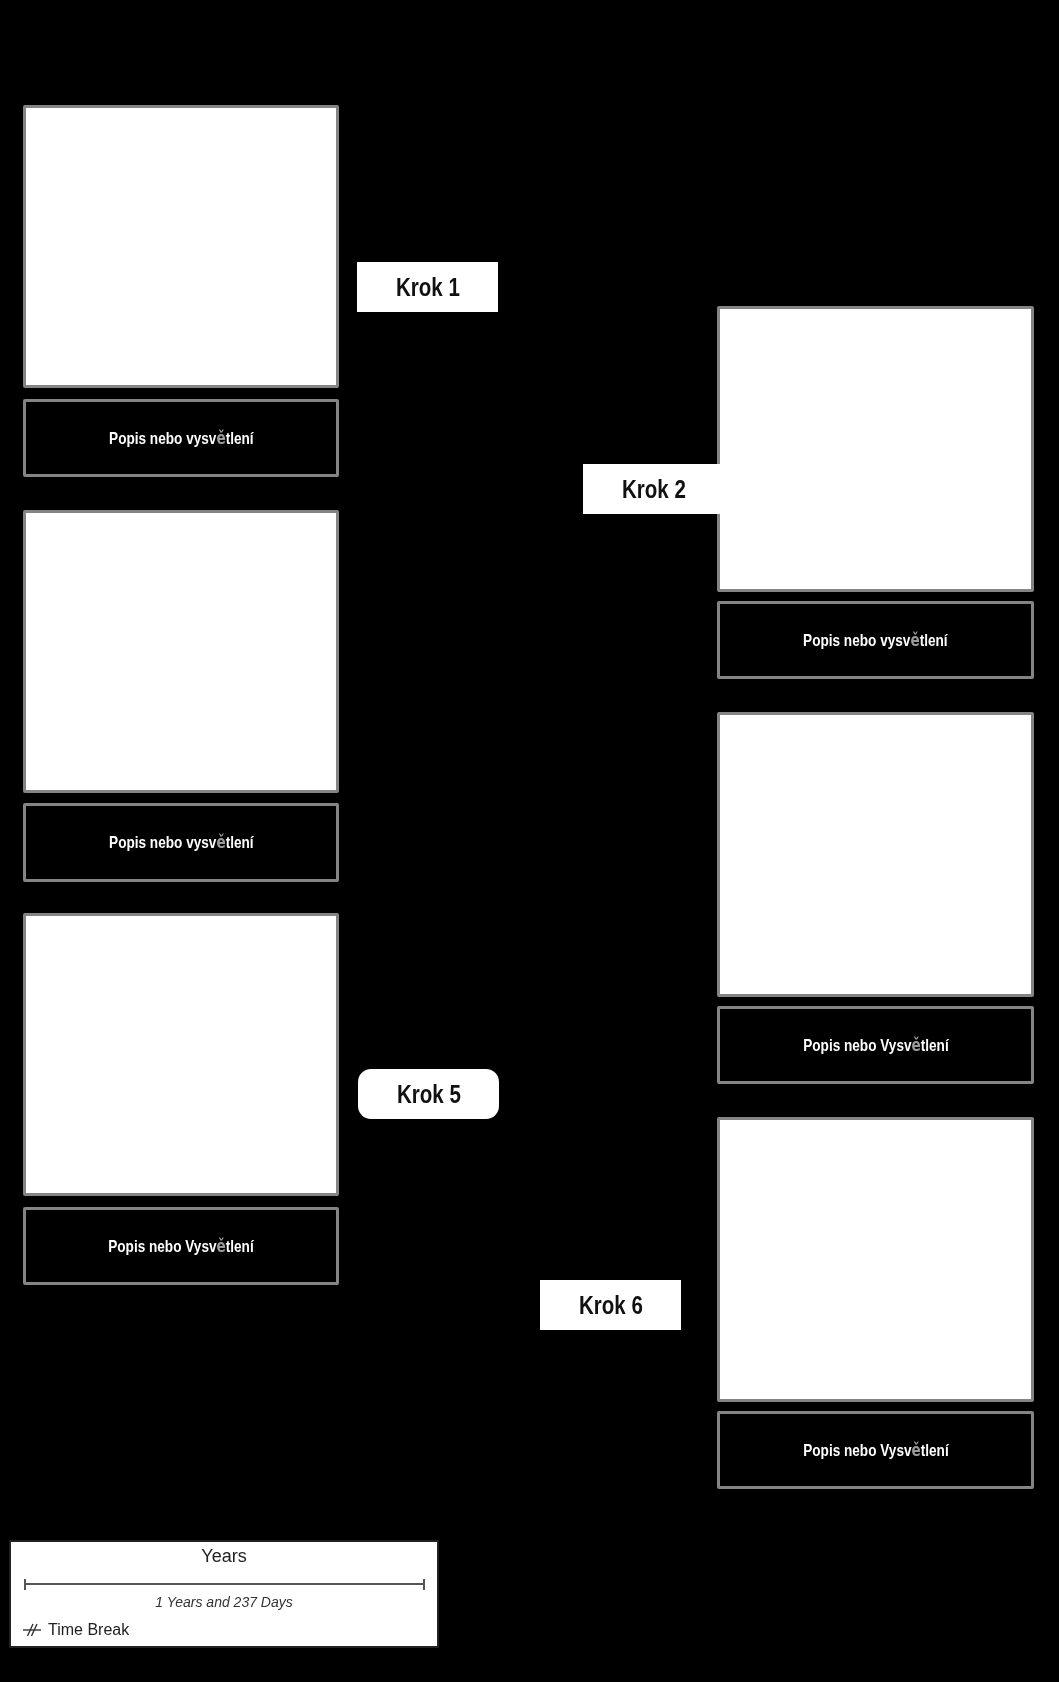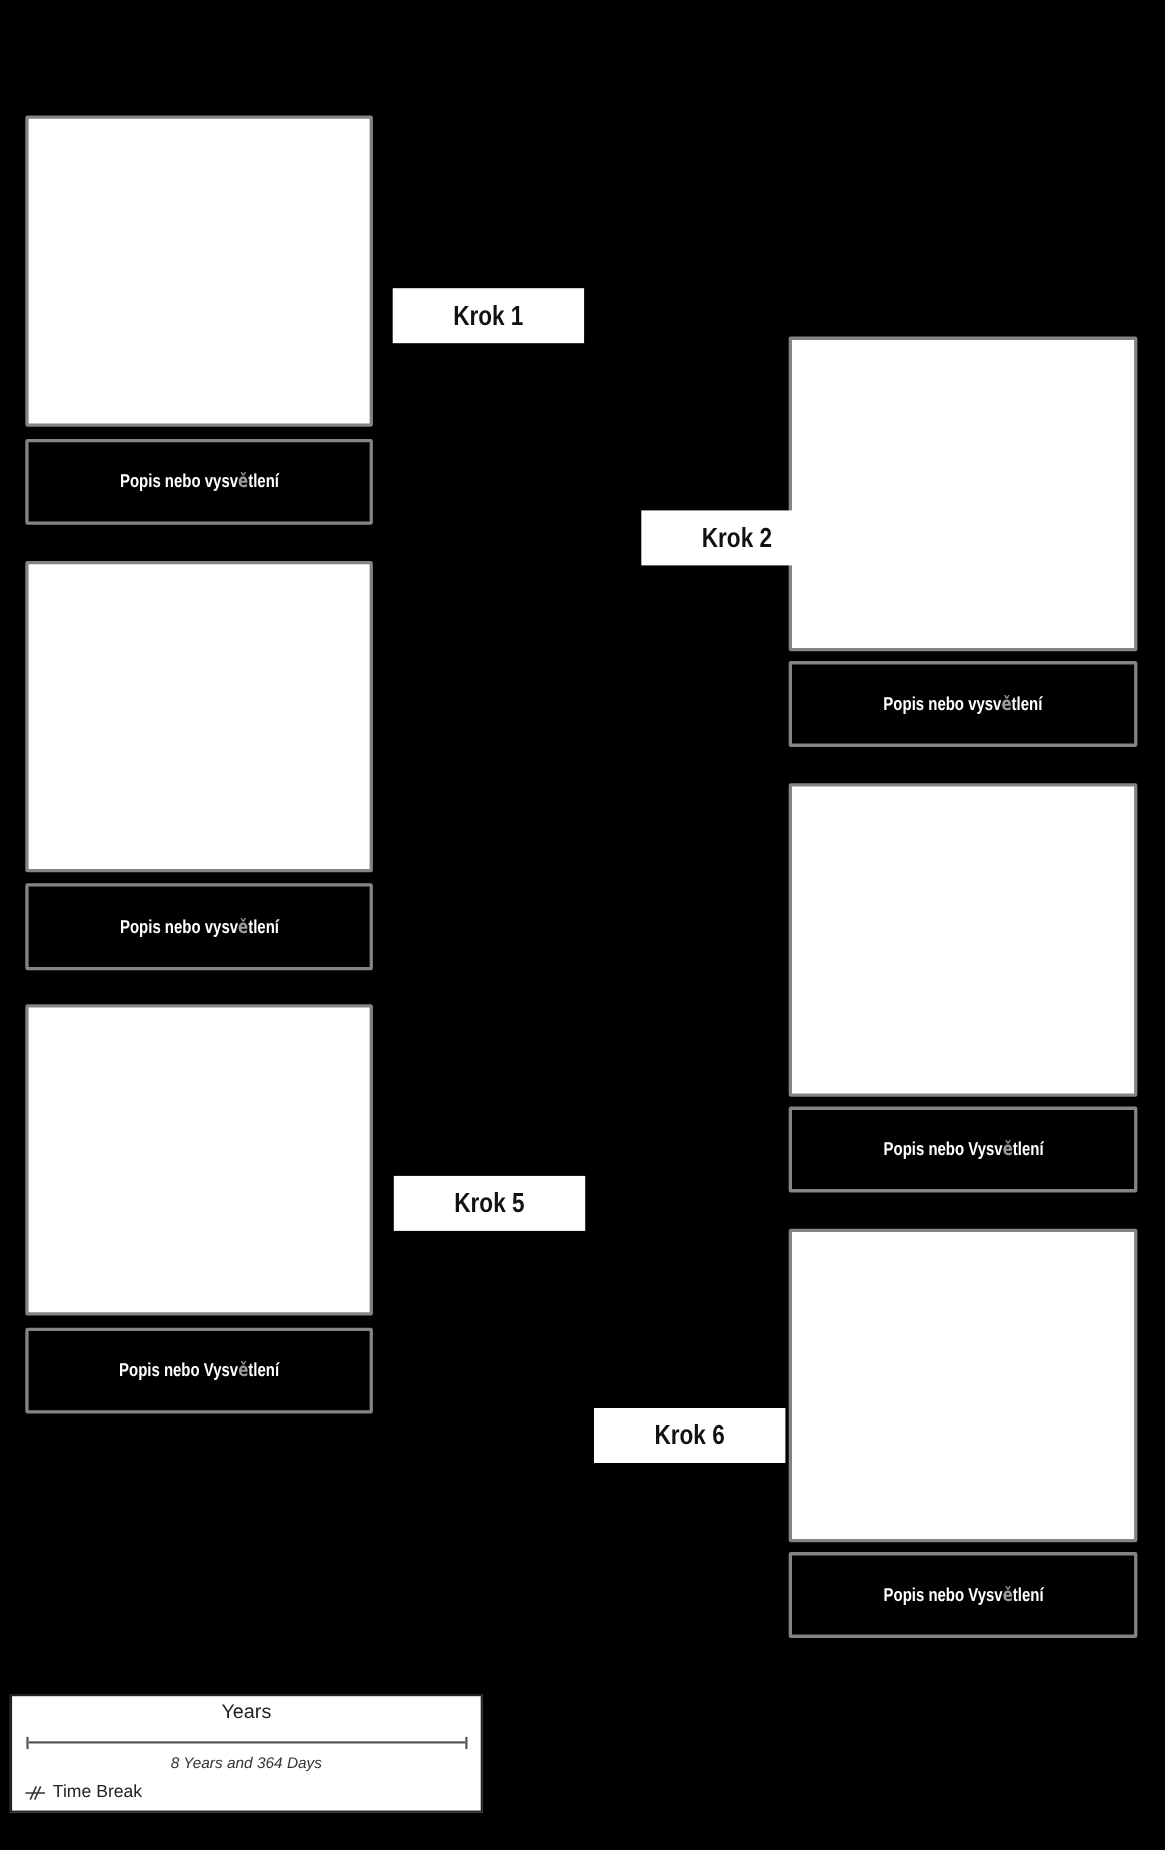--- a/index.html
+++ b/index.html
@@ -62,27 +62,27 @@
     color:var(--caption-text);
     font-size:17px;font-weight:bold;white-space:nowrap;
     transform:scaleX(.8);
   }
   .caron{color:var(--caron-text);font-family:"DejaVu Sans",sans-serif;}
   
   .step-label{
     position:absolute;box-sizing:border-box;
     background:var(--step-fill);
     display:flex;align-items:center;justify-content:center;
-    width:174px;height:50px;
+    width:141px;height:50px;
   }
   .lab-1{left:357px;top:262px;}
   .lab-2{left:547px;top:464px;margin-left:36px;}
   .lab-3{left:357px;top:669px;}
   .lab-4{left:539px;top:871px;}
-  .lab-5{left:358px;top:1069px;}
+  .lab-5{left:358px;top:1069px;border-radius:13px;}
   .lab-6{left:540px;top:1280px;}
   .label-text{
     color:var(--step-text);
     font-size:25px;font-weight:bold;white-space:nowrap;
     transform:scaleX(.82);
   }
   
   .legend{
     position:absolute;box-sizing:border-box;
     left:9px;top:1540px;width:430px;height:108px;
@@ -156,21 +156,21 @@
   </div>
   <div class="cap-box cap-6">
     <div class="cap-text"><span>Popis nebo Vysv</span><span class="caron">ě</span><span>tlení</span></div>
   </div>
 
   <div class="legend">
     <div class="legend-title">Years</div>
     <div class="legend-timeline">
       <div class="tl-line"></div>
     </div>
-    <div class="legend-duration">8 Years and 364 Days</div>
+    <div class="legend-duration">1 Years and 237 Days</div>
     <div class="legend-break">
       <svg class="break-icon" width="18" height="14" viewBox="0 0 18 14">
         <line x1="0" y1="7" x2="18" y2="7" stroke="#333333" stroke-width="1.4"></line>
         <line x1="4.5" y1="13" x2="10" y2="1" stroke="#333333" stroke-width="1.4"></line>
         <line x1="8.5" y1="13" x2="14" y2="1" stroke="#333333" stroke-width="1.4"></line>
       </svg>
       <span>Time Break</span>
     </div>
   </div>
 

